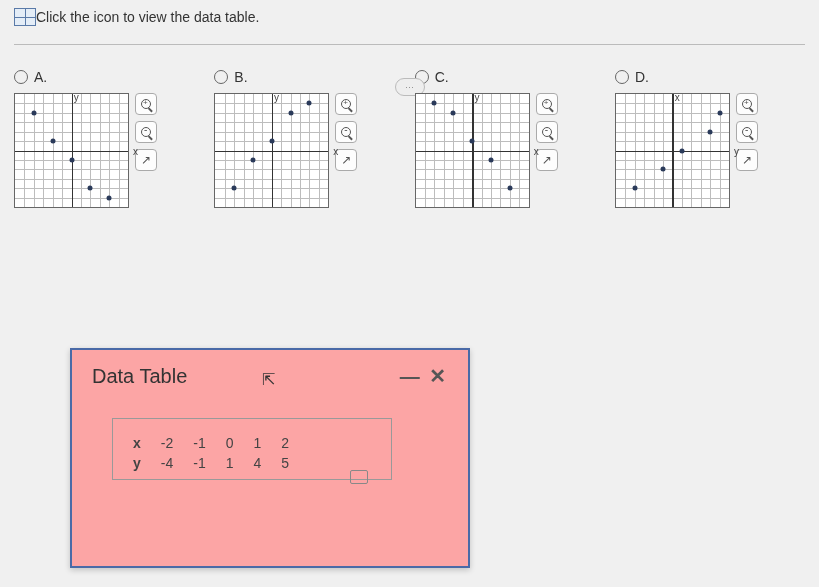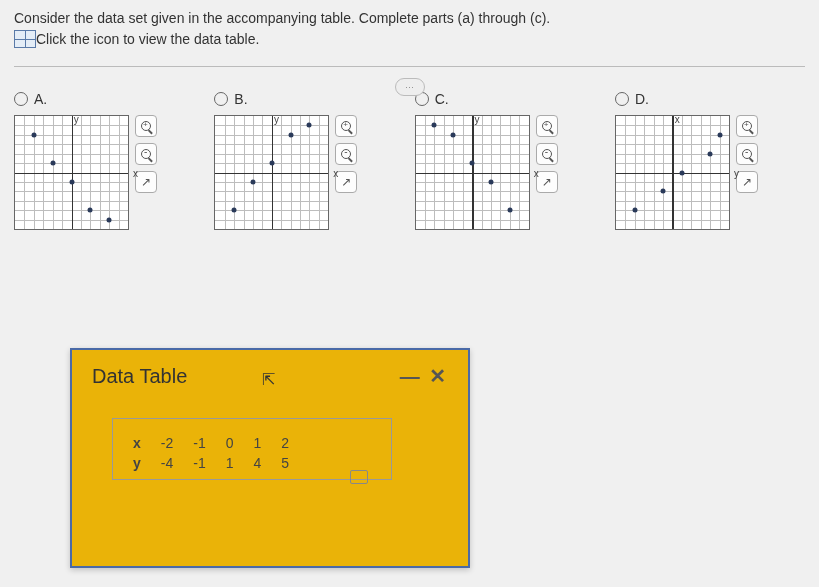--- a/index.html
+++ b/index.html
@@ -59,21 +59,21 @@
   }
   .zoom-controls { display: flex; flex-direction: column; gap: 6px; }
   .zoom-btn {
     width: 22px; height: 22px; border: 1px solid #aaa; border-radius: 4px;
     background: #fdfdfd; display: flex; align-items: center; justify-content: center;
     font-size: 12px; color: #555;
   }
   .popup {
     position: absolute;
     left: 70px; top: 348px; width: 400px; height: 220px;
-    background: #eab308; border: 2px solid #4a6aa7;
+    background: #fca5a5; border: 2px solid #4a6aa7;
     box-shadow: 0 2px 6px rgba(0,0,0,0.2);
     padding: 14px 20px;
   }
   .popup-header {
     display: flex; justify-content: space-between; align-items: center;
     margin-bottom: 30px;
   }
   .popup-title { font-size: 20px; color: #333; }
   .popup-close { font-size: 20px; color: #555; font-weight: bold; letter-spacing: 2px;}
   .data-table-frame {
@@ -100,21 +100,20 @@
   .mag { display:inline-block; width:10px;height:10px;border:1.5px solid #555;border-radius:50%; position:relative;}
   .mag::after{content:"";position:absolute;width:5px;height:1.5px;background:#555;bottom:-2px;right:-3px;transform:rotate(45deg);}
   .mag.plus::before{content:"+";position:absolute;font-size:8px;left:1px;top:-2px;color:#555;}
   .mag.minus::before{content:"-";position:absolute;font-size:10px;left:2px;top:-4px;color:#555;}
   .extern { font-size:12px; }
 </style>
 </head>
 <body>
 
 <div class="content">
-  <div class="intro-line">Consider the data set given in the accompanying table. Complete parts (a) through (c).</div>
   <div class="icon-line">
     <span class="table-icon"></span>
     <span>Click the icon to view the data table.</span>
   </div>
 
   <hr class="divider">
   <div class="divider-badge" style="top:78px;">···</div>
 
 
   <div class="charts-row" id="charts-row">

